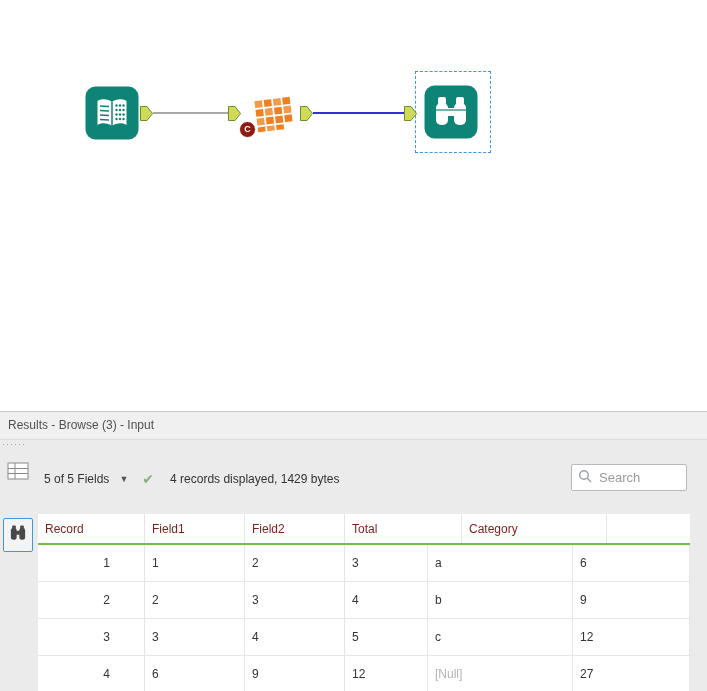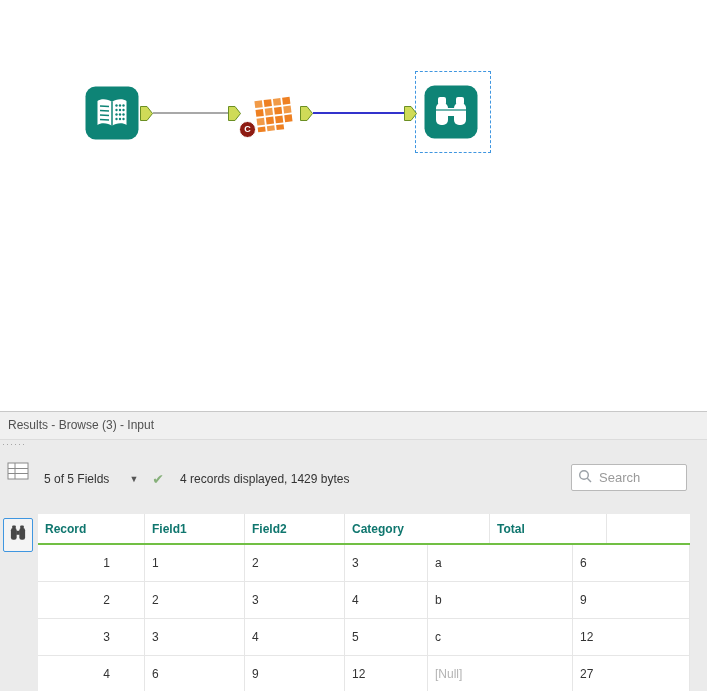--- a/index.html
+++ b/index.html
@@ -24,33 +24,33 @@
   .results-body{position:relative;height:269px;}
 
   .side-strip{position:absolute;left:0;top:0;width:36px;height:100%;}
   .grip{position:absolute;top:0px;left:2px;color:#9a9a9a;font-size:9px;letter-spacing:1px;line-height:8px;}
   .strip-btn{position:absolute;display:flex;align-items:center;justify-content:center;}
   .table-btn{top:20px;left:5px;width:26px;height:26px;}
   .browse-btn{top:78px;left:3px;width:28px;height:32px;border:1px solid #3f96e0;border-radius:2px;background:#f4f4f4;}
 
   .main{position:absolute;left:36px;top:0;right:0;height:100%;}
   .toolbar{position:relative;height:30px;margin-top:24px;display:flex;align-items:center;}
-  .fields{display:flex;align-items:center;gap:20px;padding-left:8px;font-size:12px;color:#333;cursor:default;}
+  .fields{display:flex;align-items:center;gap:10px;padding-left:8px;font-size:12px;color:#333;cursor:default;}
   .caret{font-size:9px;color:#555;}
   .check{margin-left:14px;color:#86b07a;font-size:14px;}
   .records{margin-left:16px;font-size:12px;color:#333;}
   .search-box{position:absolute;right:20px;top:0;width:116px;height:27px;background:#fff;border:1px solid #b9b9b9;border-radius:2px;display:flex;align-items:center;padding:0 6px;gap:5px;box-sizing:border-box;}
   .search-box input{border:none;outline:none;flex:1;min-width:0;font-size:13px;color:#333;font-family:"Liberation Sans",sans-serif;background:transparent;}
   .search-box input::placeholder{color:#9a9a9a;}
 
   .grid{margin-top:20px;margin-left:2px;background:#fff;width:652px;}
   .g-row{display:flex;height:37px;background:#fff;}
   .g-head{height:29px;border-bottom:2px solid #71bf44;}
   .g-cell{box-sizing:border-box;padding-left:7px;font-size:12px;color:#333;display:flex;align-items:center;border-right:1px solid #e6e6e6;border-bottom:1px solid #e6e6e6;overflow:hidden;}
-  .g-head .g-cell{font-weight:bold;color:#0f766e;border-bottom:none;}
+  .g-head .g-cell{font-weight:normal;color:#7f1d1d;border-bottom:none;}
   .g-cell.rec{justify-content:flex-end;padding-right:34px;padding-left:0;}
   .g-head .g-cell.rec{justify-content:flex-start;padding-left:7px;padding-right:0;}
   .g-cell.null{color:#b3b3b3;}
 </style>
 </head>
 <body>
 
 <div class="app">
 
   <div class="canvas">
@@ -200,22 +200,22 @@
             </span>
             <input type="text" placeholder="Search" style="">
           </div>
         </div>
 
         <div class="grid">
             <div class="g-row g-head">
               <div class="g-cell h rec" style="width:107px">Record</div>
               <div class="g-cell h" style="width:100px">Field1</div>
               <div class="g-cell h" style="width:100px">Field2</div>
+              <div class="g-cell h" style="width:117px">Total</div>
               <div class="g-cell h" style="width:145px">Category</div>
-              <div class="g-cell h" style="width:117px">Total</div>
             </div>
             <div class="g-row">
               <div class="g-cell rec" style="width:107px">1</div>
               <div class="g-cell" style="width:100px">1</div>
               <div class="g-cell" style="width:100px">2</div>
               <div class="g-cell" style="width:83px">3</div>
               <div class="g-cell" style="width:145px">a</div>
               <div class="g-cell" style="width:117px">6</div>
             </div>
             <div class="g-row">

